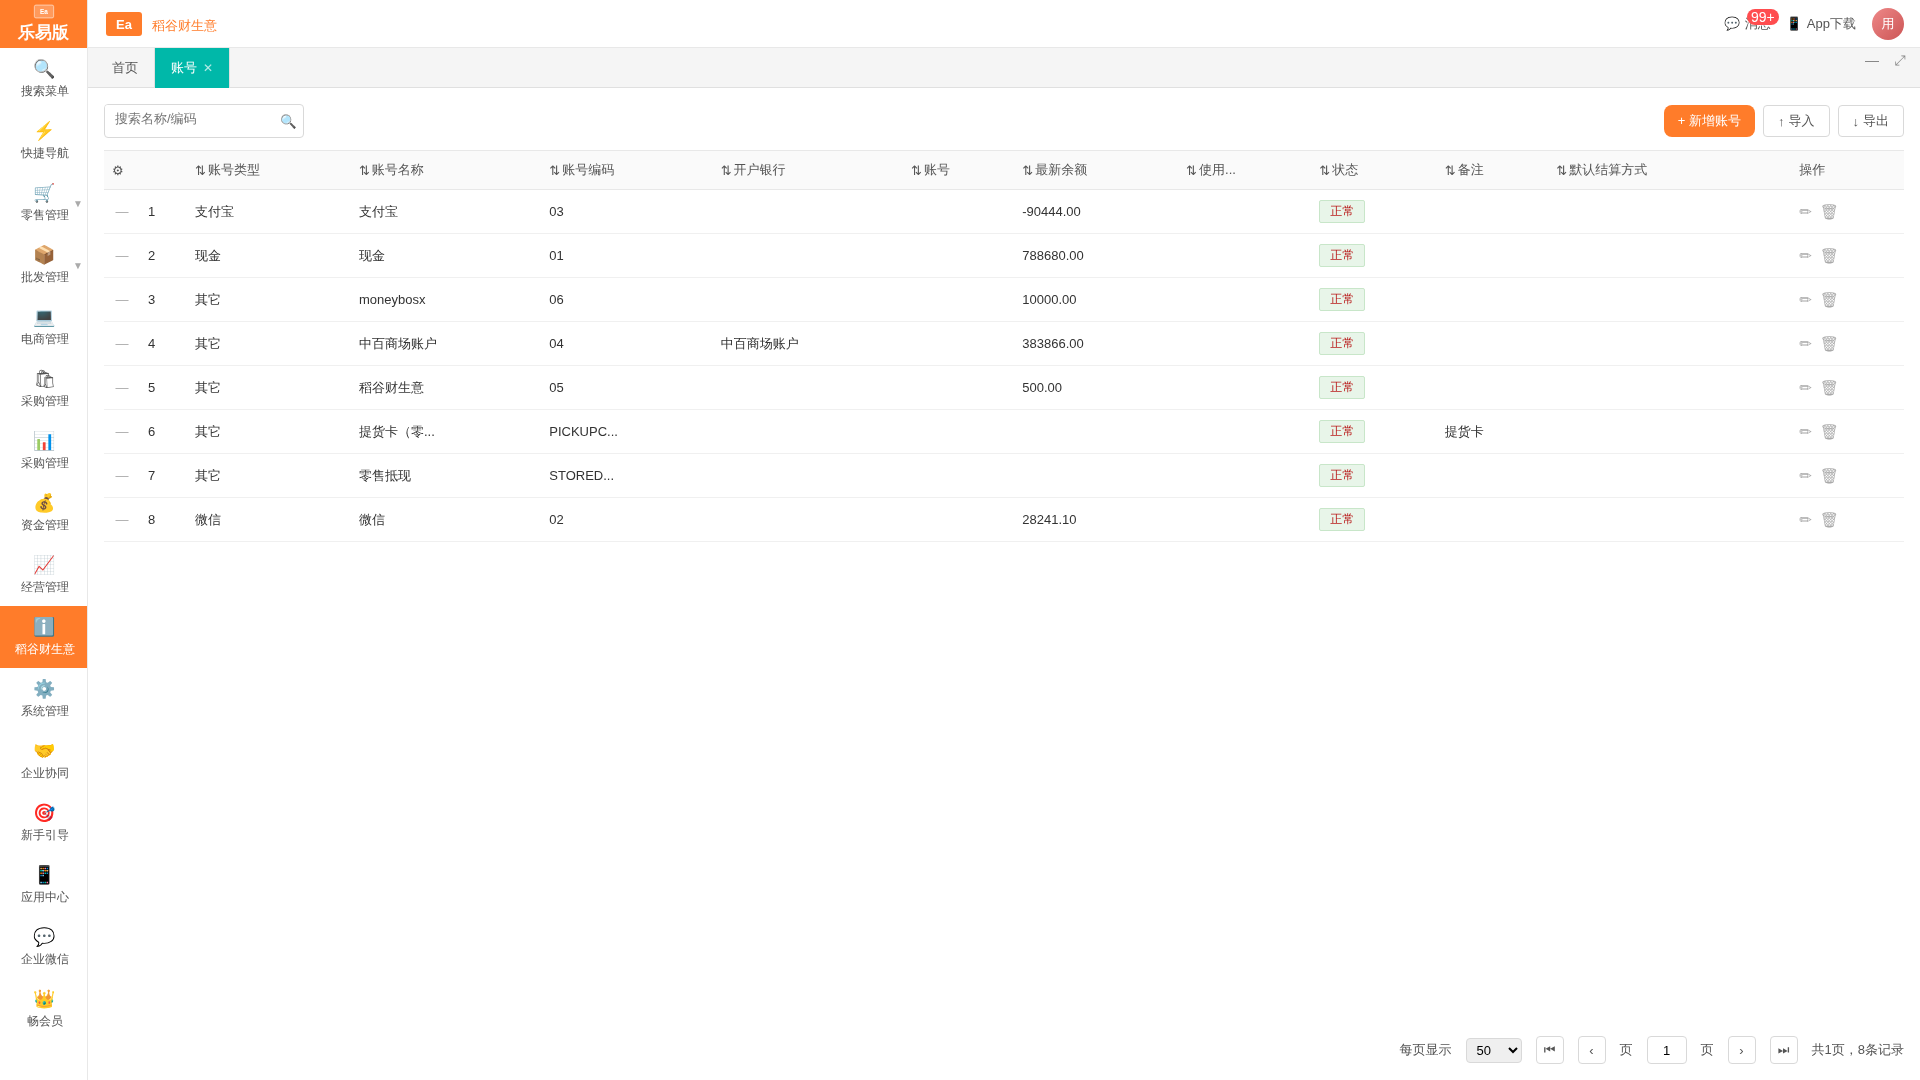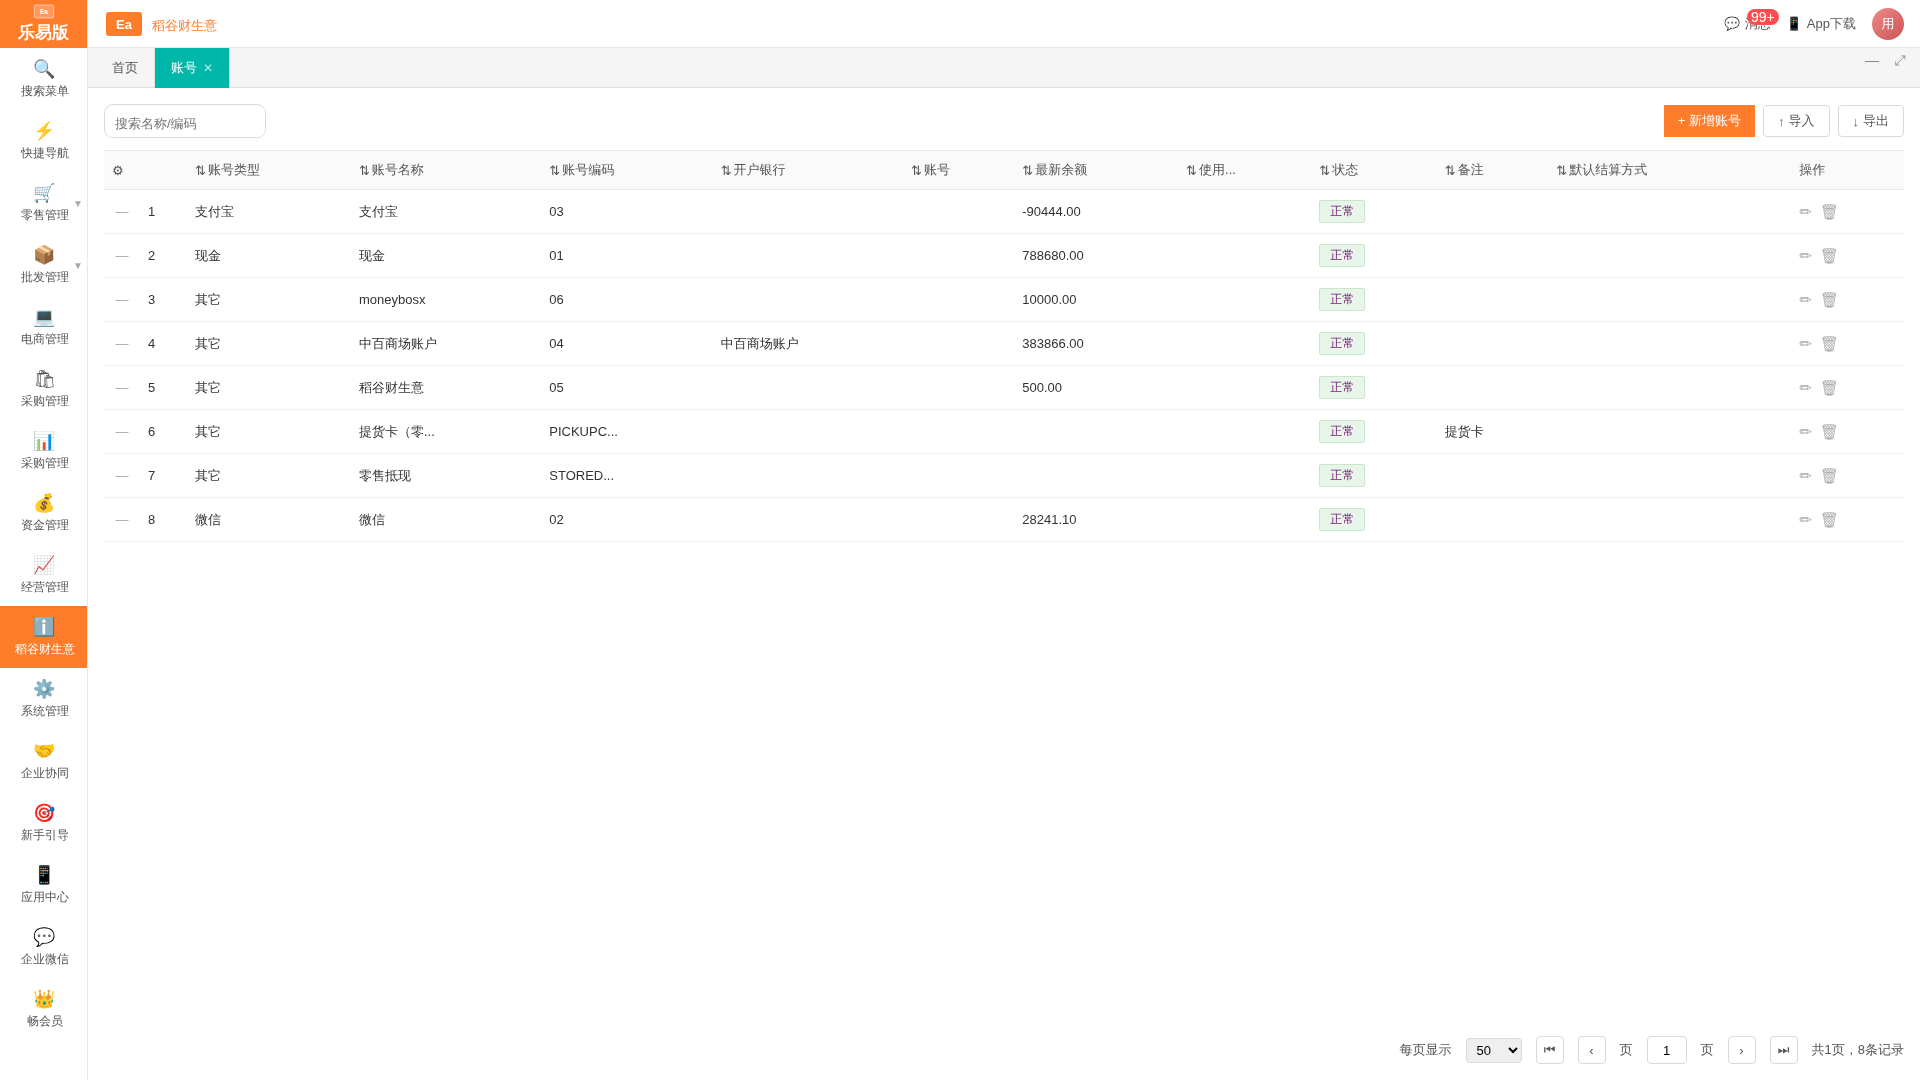--- a/index.html
+++ b/index.html
@@ -128,44 +128,44 @@
     }
 
     
     .toolbar {
       display: flex;
       align-items: center;
       justify-content: space-between;
       margin-bottom: 12px;
     }
     .search-box {
-      display: flex; align-items: flex-end;
+      display: flex; align-items: flex-start;
       border: 1px solid #d9d9d9;
-      border-radius: 9px;
+      border-radius: 4px;
       overflow: hidden;
-      width: 162px;
+      width: 200px;
     }
     .search-box input {
       border: none; outline: none;
       padding: 6px 10px; font-size: 13px;
       width: 170px;
     }
     .search-box .search-btn {
       width: 32px; height: 32px;
       background: none; border: none;
       cursor: pointer; display: flex;
       align-items: center; justify-content: center;
       color: #888;
     }
     .toolbar-right { display: flex; gap: 8px; }
     .btn-primary {
       background: #ff7c2a;
       color: #fff;
       border: none;
-      border-radius: 0;
+      border-radius: 8px;
       padding: 6px 14px;
       cursor: pointer;
       font-size: 13px;
       display: flex; align-items: center; gap: 4px;
     }
     .btn-default {
       background: #fff;
       color: #555;
       border: 1px solid #d9d9d9;
       border-radius: 4px;
@@ -197,21 +197,21 @@
       color: #333;
       white-space: nowrap;
     }
     .settings-icon-col { width: 36px; text-align: center; }
     .col-sort { cursor: pointer; display: flex; align-items: center; gap: 2px; }
     .status-badge {
       display: inline-block;
       padding: 2px 10px;
       border-radius: 2px;
       background: #e8f5e9;
-      color: #701a75;
+      color: #b91c1c;
       font-size: 12px;
       border: 1px solid #c8e6c9;
     }
     .action-col { display: flex; gap: 8px; align-items: center; }
     .action-icon { cursor: pointer; color: #aaa; font-size: 15px; }
 
     
     .pagination {
       display: flex;
       align-items: center;

